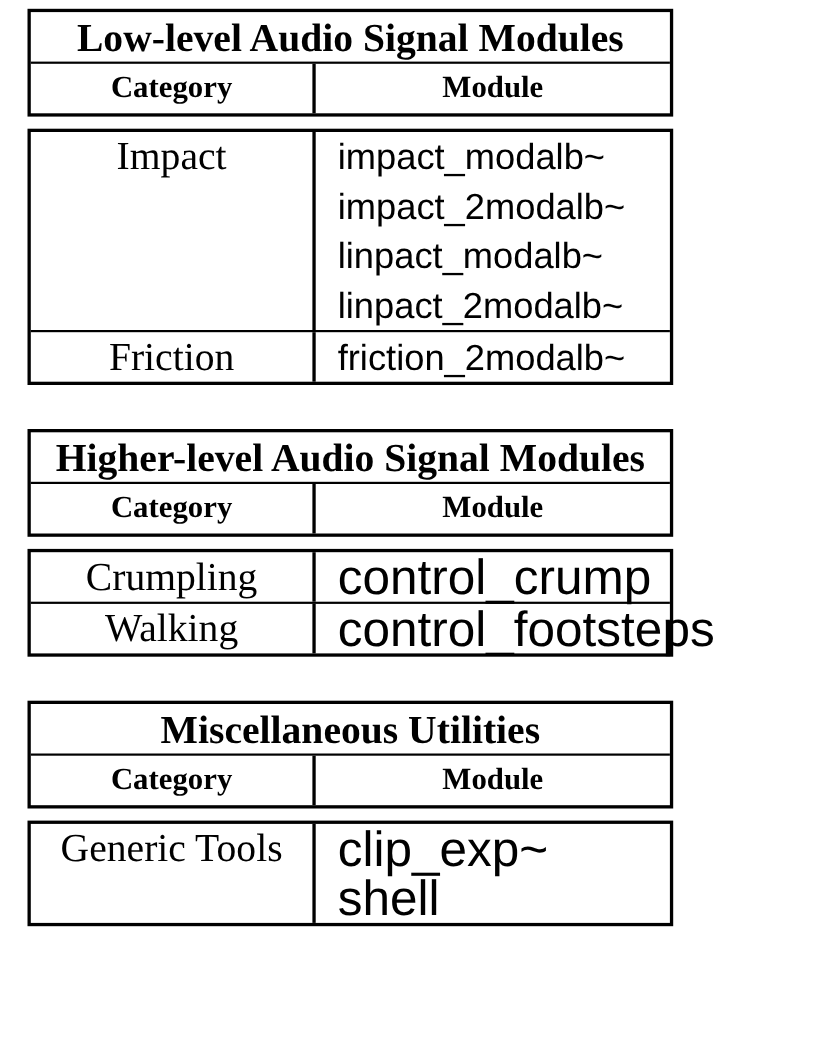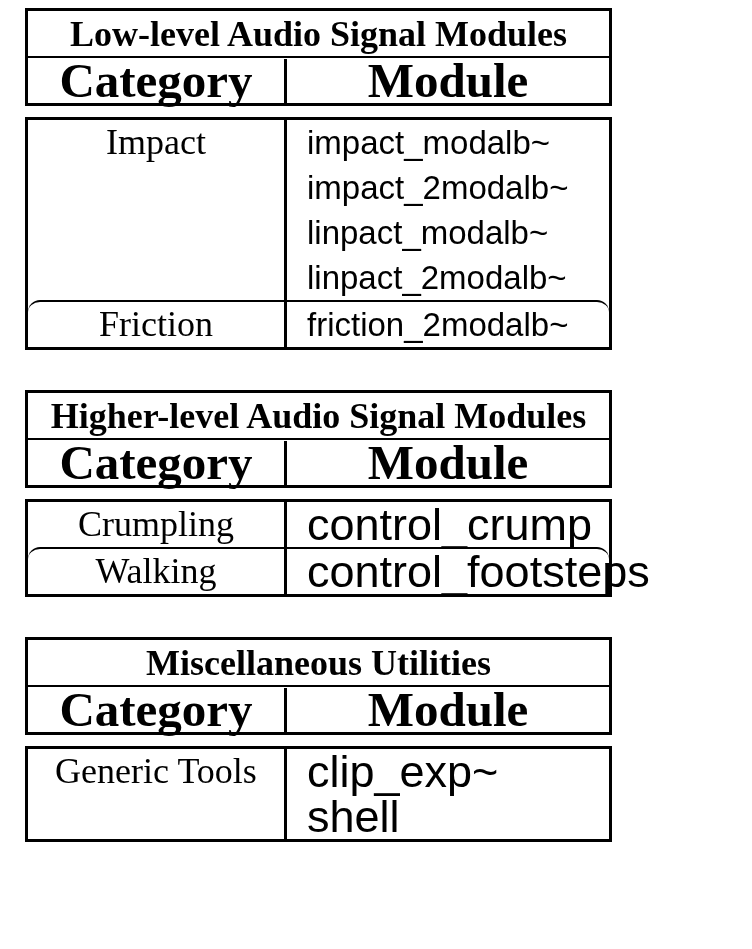--- a/index.html
+++ b/index.html
@@ -29,33 +29,32 @@
     font-weight: bold;
     font-size: 36px;
     border-bottom: 2px solid #000;
     white-space: nowrap;
   }
   .header-row {
     display: flex;
     height: 45px;
     line-height: 44px;
     font-weight: bold;
-    font-size: 49px;
-    align-items: flex-end;
+    font-size: 28px;
   }
   .c1 {
     width: 259px;
     flex: none;
     border-right: 3px solid #000;
     text-align: center;
   }
   .c2 { flex: 1; text-align: center; }
 
   .body-box { margin-top: 11px; }
-  .row { display: flex; border-radius: 12px; }
+  .row { display: flex; }
   .row + .row { border-top: 2px solid #000; }
   .row .c1 {
     font-size: 36px;
     line-height: 45px;
     white-space: nowrap;
   }
   .mods {
     flex: 1;
     font-family: Liberation Sans, sans-serif;
     line-height: 45px;

